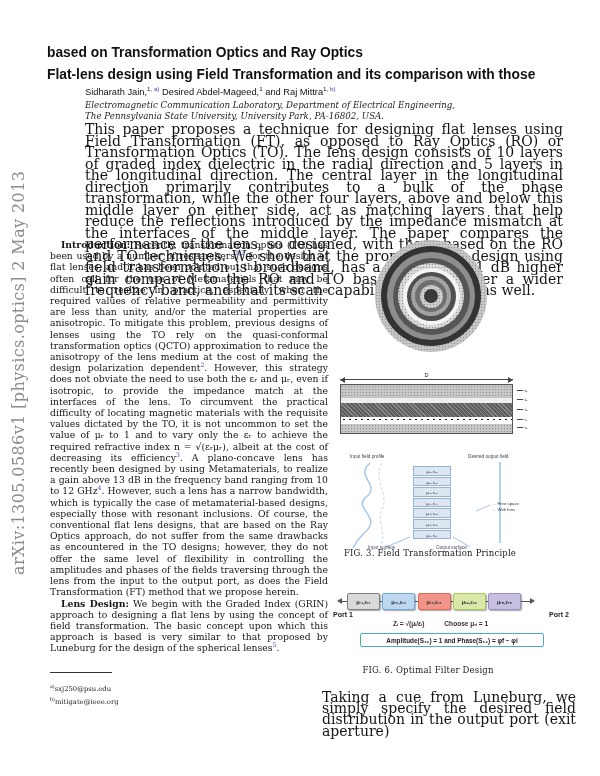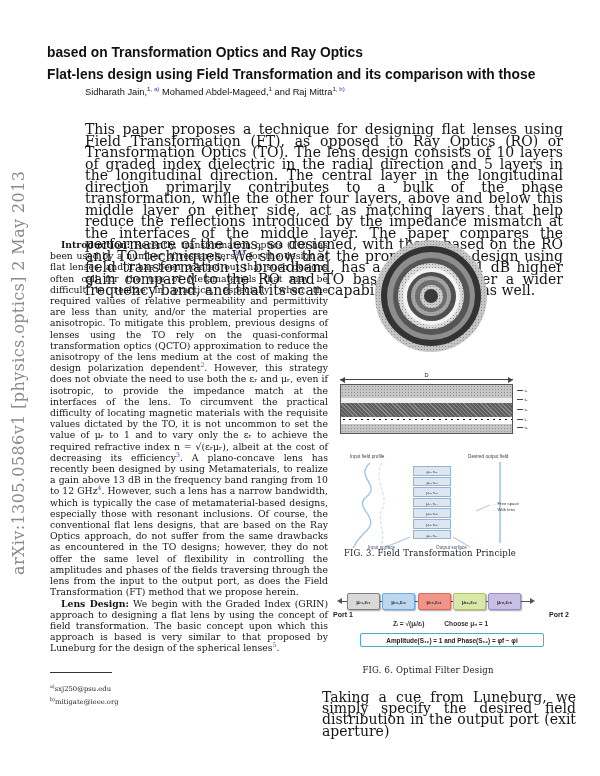--- a/index.html
+++ b/index.html
@@ -94,22 +94,26 @@
 
 <div class="sheet">
 
   <div class="arxiv">arXiv:1305.0586v1  [physics.optics]  2 May 2013</div>
 
   <div class="title">
     <div>based on Transformation Optics and Ray Optics</div>
     <div>Flat-lens design using Field Transformation and its comparison with those</div>
   </div>
 
-  <div class="authors"><span>Sidharath Jain,</span><sup class="seg-s">1, </sup><sup class="seg-sb">a)</sup><span> Mohamed Abdel-Mageed,</span><sup class="seg-s">1</sup><span> and Raj Mittra</span><sup class="seg-s">1, </sup><sup class="seg-sb">b)</sup></div>
-
+  <div class="authors"><span>Sidharath Jain,</span><sup class="seg-s">1, </sup><sup class="seg-sb">a)</sup><span> Desired Abdel-Mageed,</span><sup class="seg-s">1</sup><span> and Raj Mittra</span><sup class="seg-s">1, </sup><sup class="seg-sb">b)</sup></div>
+
+  <div class="affil">
+    <div>Electromagnetic Communication Laboratory, Department of Electrical Engineering,</div>
+    <div>The Pennsylvania State University, University Park, PA-16802, USA.</div>
+  </div>
 
   <div class="abstract">This paper proposes a technique for designing flat lenses using Field Transformation (FT), as opposed to Ray Optics (RO) or Transformation Optics (TO). The lens design consists of 10 layers of graded index dielectric in the radial direction and 5 layers in the longitudinal direction. The central layer in the longitudinal direction primarily contributes to a bulk of the phase transformation, while the other four layers, above and below this middle layer on either side, act as matching layers that help reduce the reflections introduced by the impedance mismatch at the interfaces of the middle layer. The paper compares the performance of the lens, so designed, with those based on the RO and TO techniques. We show that the proposed lens design using field transformation is broadband, has a better than 1 dB higher gain compared to the RO and TO based designs over a wider frequency band, and that its scan capability is superior as well.</div>
 
   <div class="colL">
     <p><span class="seg-b">Introduction:</span><span> Recently, transformation optics (TO) has been used by a number of researchers</span><sup class="seg-sb">1,2</sup><span> for the design of flat lenses, and it has been pointed out that such designs often call for the use of Metamaterials that may be difficult to realize in practice, especially when the required values of relative permeability and permittivity are less than unity, and/or the material properties are anisotropic. To mitigate this problem, previous designs of lenses using the TO rely on the quasi-conformal transformation optics (QCTO) approximation to reduce the anisotropy of the lens medium at the cost of making the design polarization dependent</span><sup class="seg-sb">2</sup><span>. However, this strategy does not obviate the need to use both the εᵣ and μᵣ, even if isotropic, to provide the impedance match at the interfaces of the lens. To circumvent the practical difficulty of locating magnetic materials with the requisite values dictated by the TO, it is not uncommon to set the value of μᵣ to 1 and to vary only the εᵣ to achieve the required refractive index n = √(εᵣμᵣ), albeit at the cost of decreasing its efficiency</span><sup class="seg-sb">3</sup><span>. A plano-concave lens has recently been designed by using Metamaterials, to realize a gain above 13 dB in the frequency band ranging from 10 to 12 GHz</span><sup class="seg-sb">4</sup><span>. However, such a lens has a narrow bandwidth, which is typically the case of metamaterial-based designs, especially those with resonant inclusions. Of course, the conventional flat lens designs, that are based on the Ray Optics approach, do not suffer from the same drawbacks as encountered in the TO designs; however, they do not offer the same level of flexibility in controlling the amplitudes and phases of the fields traversing through the lens from the input to the output port, as does the Field Transformation (FT) method that we propose herein.</span></p>
     <p><span class="seg-b">Lens Design:</span><span> We begin with the Graded Index (GRIN) approach to designing a flat lens by using the concept of field transformation. The basic concept upon which this approach is based is very similar to that proposed by Luneburg for the design of the spherical lenses</span><sup class="seg-sb">5</sup><span>.</span></p>
   </div>
 
   <div class="fnrule"></div>
   <div class="fnotes">

